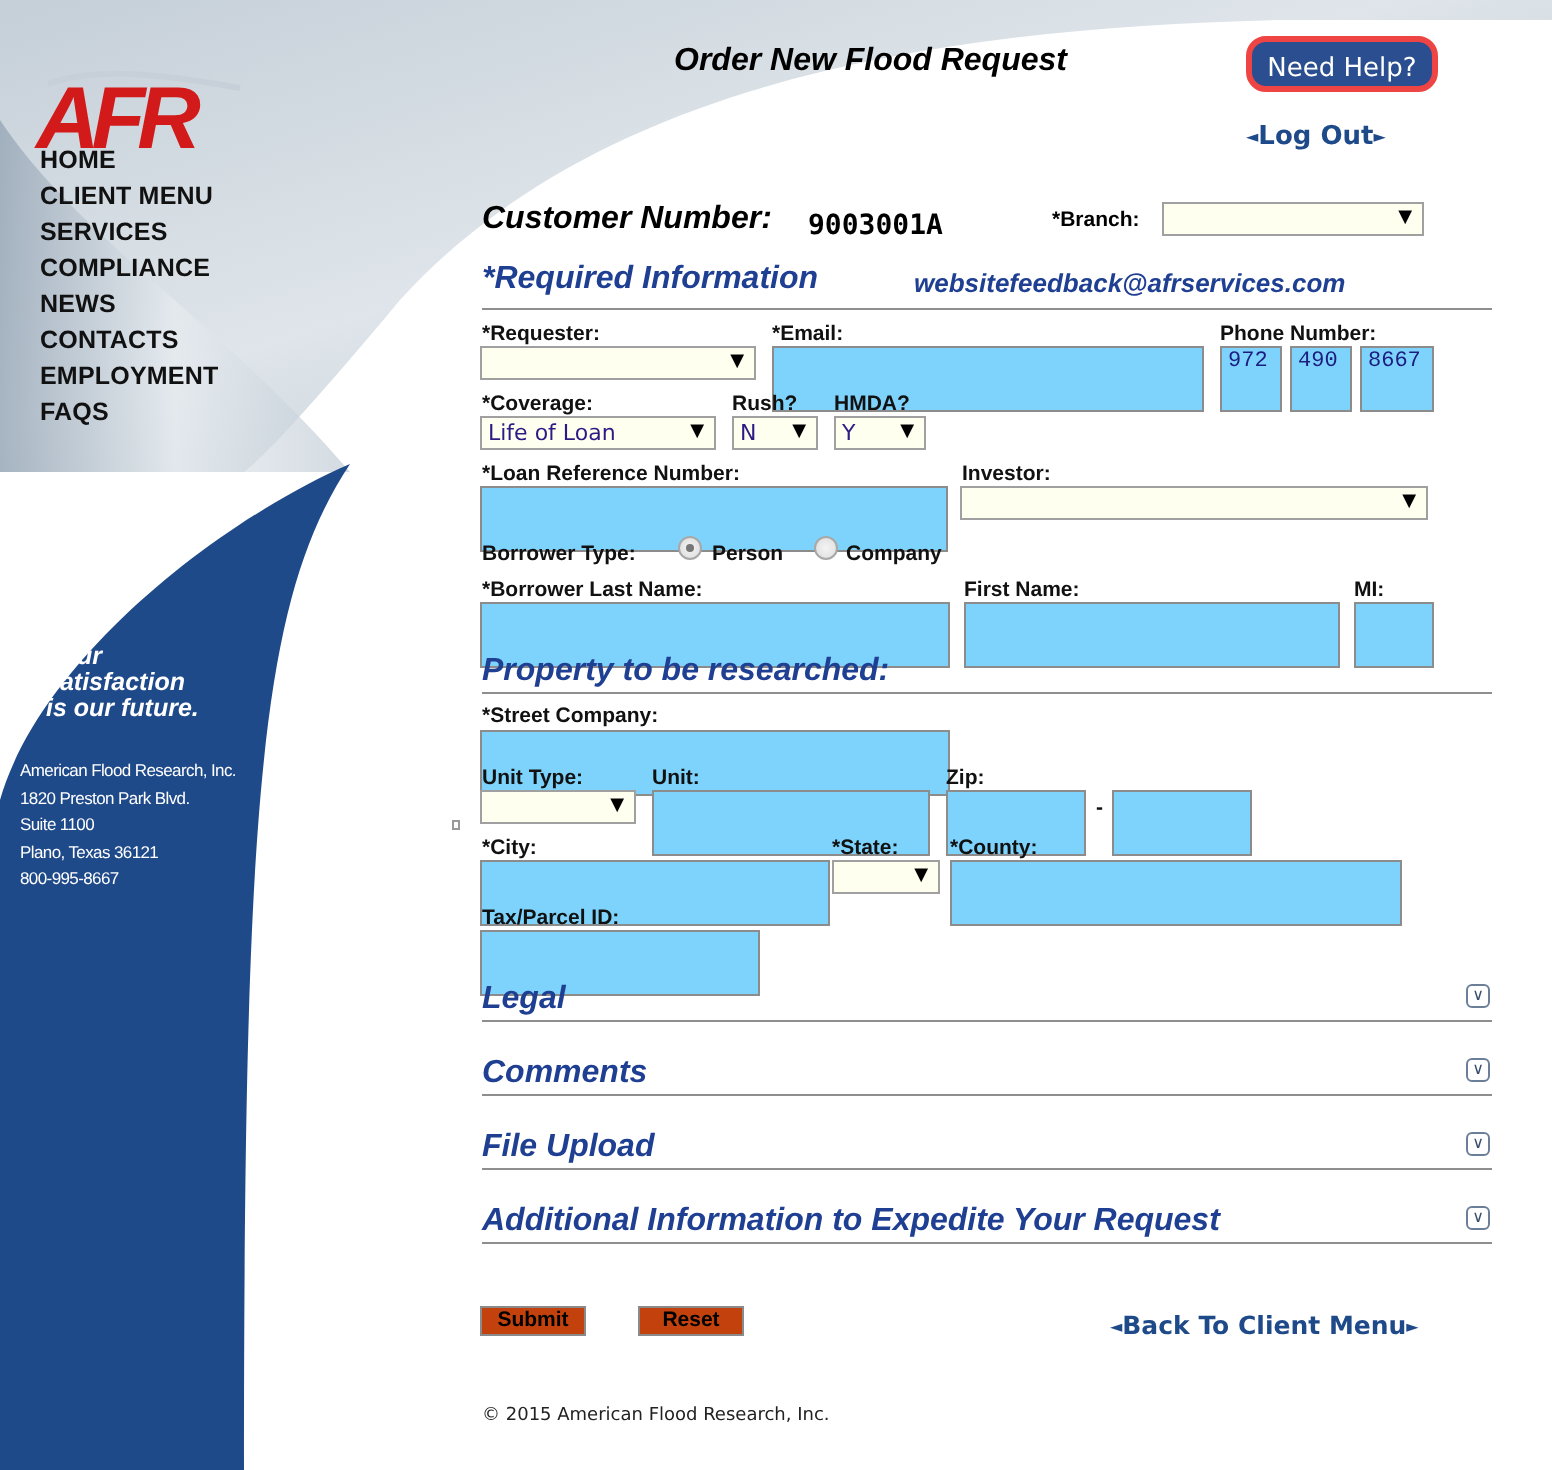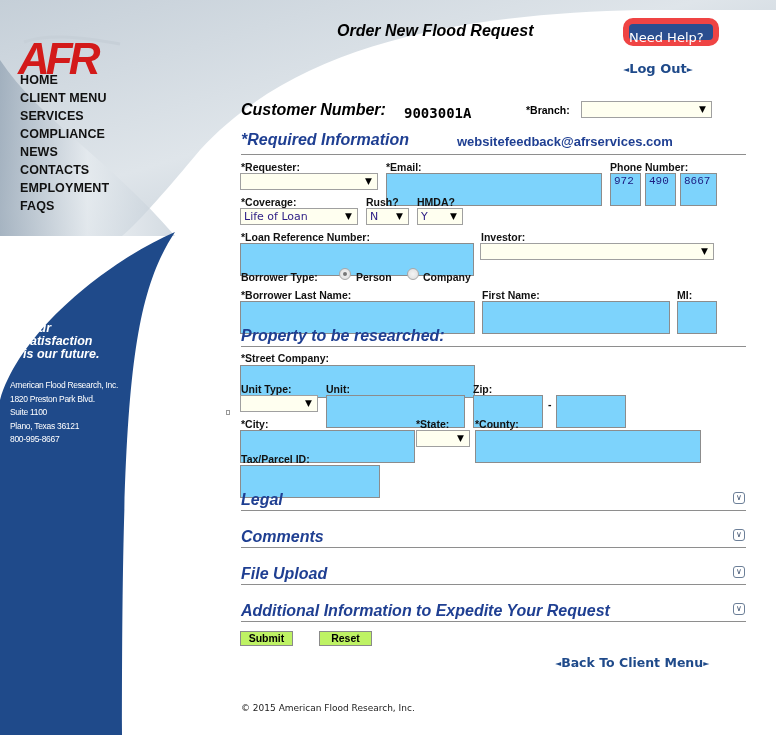--- a/index.html
+++ b/index.html
@@ -10,43 +10,43 @@
   .logo { position: absolute; left: 16px; top: 32px; width: 110px; height: 46px; }
 
   .nav { position: absolute; left: 20px; top: 72px; }
   .nav a { display: block; font-family: "Liberation Sans", sans-serif; font-weight: bold; font-size: 12.5px; color: #111; text-decoration: none; height: 18px; line-height: 16px; letter-spacing: 0.1px; }
 
   .tagline { position: absolute; left: 23px; top: 322px; color: #fff; font-family: "Liberation Sans", sans-serif; font-weight: bold; font-style: italic; font-size: 12.5px; line-height: 13px; }
   .address { position: absolute; left: 10px; top: 379px; color: #fff; font-family: "Liberation Sans", sans-serif; font-size: 8.5px; line-height: 13.5px; letter-spacing: -0.3px; }
   .tiny-square { position: absolute; left: 226px; top: 410px; width: 4px; height: 5px; border: 1px solid #999; }
 
   .page-title { position: absolute; left: 337px; top: 22px; font-family: "Liberation Sans", sans-serif; font-weight: bold; font-style: italic; font-size: 16px; color: #000; }
-  .help-btn { position: absolute; left: 623px; top: 18px; width: 96px; height: 28px; background: #2a4e8f; color: #fff; border-radius: 10px; font-size: 13px; text-align: left; line-height: 28px; border: 6px solid #ef4444; cursor: pointer; }
+  .help-btn { position: absolute; left: 623px; top: 18px; width: 96px; height: 28px; background: #2a4e8f; color: #fff; border-radius: 10px; font-size: 13px; text-align: center; line-height: 28px; border: 3px solid #ef4444; cursor: pointer; }
   .logout { position: absolute; left: 623px; top: 61px; color: #1f4a8a; font-weight: bold; font-size: 13px; text-decoration: none; }
   .arrow { font-size: 8px; vertical-align: 1px; }
 
   .cust-label { position: absolute; left: 241px; top: 101px; font-family: "Liberation Sans", sans-serif; font-weight: bold; font-style: italic; font-size: 16px; }
   .cust-value { position: absolute; left: 404px; top: 105px; font-family: "DejaVu Sans Mono", monospace; font-weight: bold; font-size: 14px; }
   .branch-label { position: absolute; left: 526px; top: 104px; font-weight: bold; font-size: 10.5px; font-family: "Liberation Sans", sans-serif; }
 
   .section-h { position: absolute; left: 241px; font-family: "Liberation Sans", sans-serif; font-weight: bold; font-style: italic; font-size: 16px; color: #1f3f92; }
-  .feedback { position: absolute; left: 457px; top: 134px; font-family: "Liberation Sans", sans-serif; font-weight: bold; font-size: 13px; color: #1f3f92; text-decoration: none; text-align: right; }
+  .feedback { position: absolute; left: 457px; top: 134px; font-family: "Liberation Sans", sans-serif; font-weight: bold; font-style: italic; font-size: 13px; color: #1f3f92; text-decoration: none; text-align: right; }
   .hr { position: absolute; left: 241px; width: 505px; height: 1px; background: #8e8e8e; }
 
   .lbl { position: absolute; font-weight: bold; font-size: 10.5px; font-family: "Liberation Sans", sans-serif; color: #111; white-space: nowrap; }
   .inp { position: absolute; height: 33px; background: #7dd3fc; border: 1px solid #8c8c8c; font-size: 11px; color: #1d1d80; padding-left: 3px; line-height: 15px; font-family: Liberation Mono, monospace; }
   .sel { position: absolute; height: 17px; background: #fffff0; border: 1px solid #a0a0a0; font-size: 11px; color: #2b1b84; padding-left: 3px; line-height: 15px; }
   .sel .caret { position: absolute; right: 5px; top: 0; font-size: 9px; color: #000; }
 
   .radio { position: absolute; width: 12px; height: 12px; border-radius: 50%; border: 1px solid #a8a8a8; background: radial-gradient(#f4f4f4, #dcdcdc); }
   .radio.on::after { content: ""; position: absolute; left: 3px; top: 3px; width: 4px; height: 4px; border-radius: 50%; background: #777; }
 
   .collapse-icon { position: absolute; left: 733px; width: 12px; height: 12px; border: 1px solid #6c7f98; border-radius: 3px; font-size: 8px; line-height: 9px; text-align: center; color: #3b4f6d; }
 
-  .btn { position: absolute; top: 631px; width: 53px; height: 15px; background: #bef264; border: 1px solid #8a8a8a; font-weight: bold; font-size: 10.5px; font-family: "Liberation Sans", sans-serif; text-align: center; line-height: 13px; cursor: pointer; }
+  .btn { position: absolute; top: 653px; width: 53px; height: 15px; background: #c2410c; border: 1px solid #8a8a8a; font-weight: bold; font-size: 10.5px; font-family: "Liberation Sans", sans-serif; text-align: center; line-height: 13px; cursor: pointer; }
   .back-link { position: absolute; left: 555px; top: 655px; color: #1f4a8a; font-weight: bold; font-size: 12.5px; text-decoration: none; }
   .copyright { position: absolute; left: 241px; top: 703px; font-size: 9px; color: #222; }
 </style>
 </head>
 <body>
 
 <svg class="bg-swoosh" viewBox="0 0 776 735" xmlns="http://www.w3.org/2000/svg">
   <defs>
     <linearGradient id="g1" x1="0" y1="0" x2="1" y2="1">
       <stop offset="0" stop-color="#c5cfd8"></stop>

